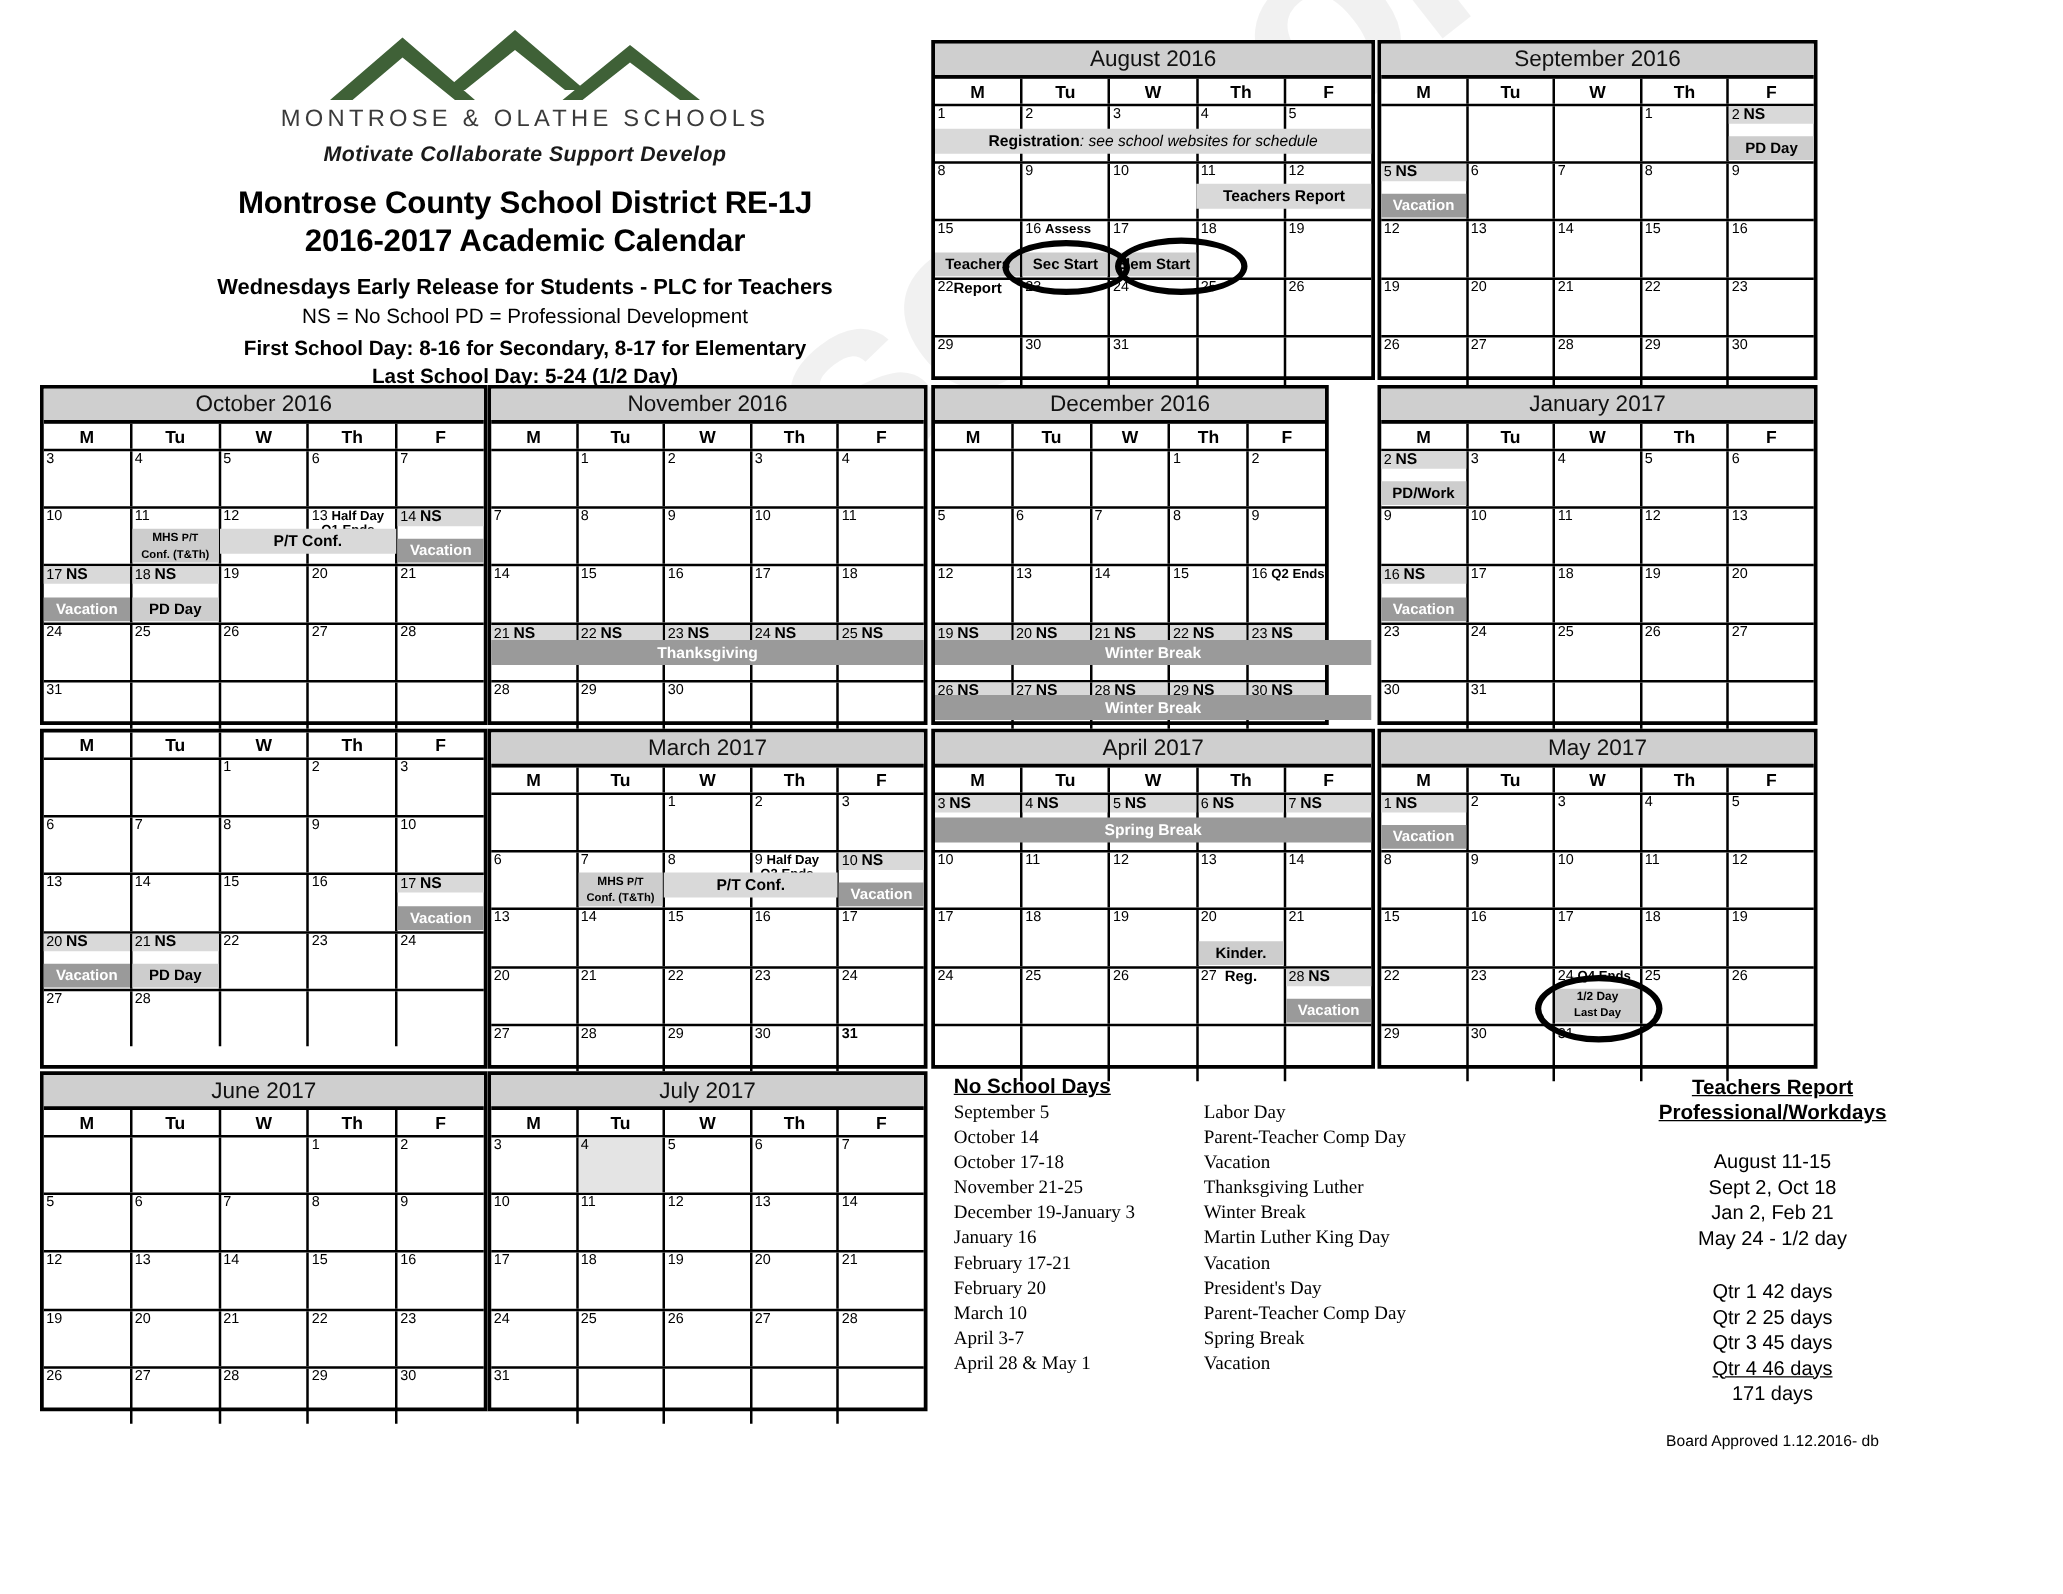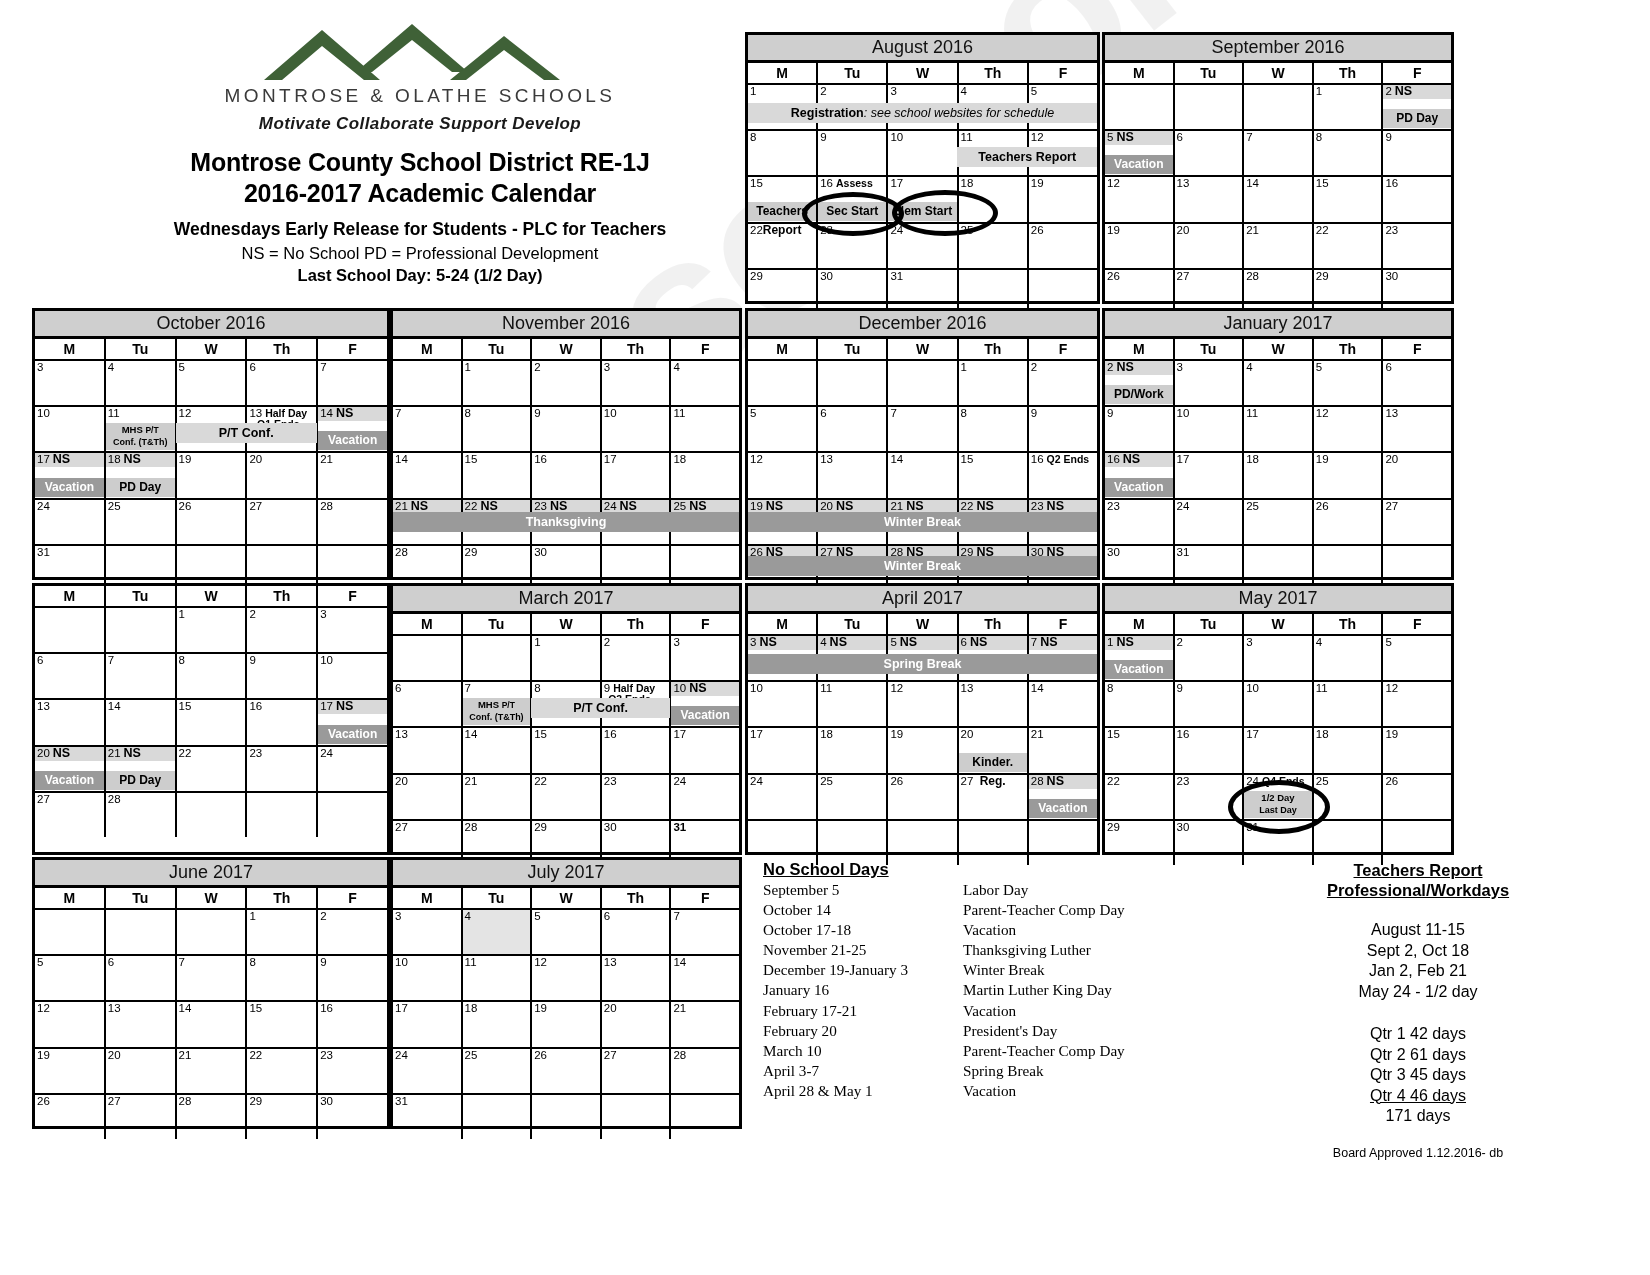--- a/index.html
+++ b/index.html
@@ -130,20 +130,21 @@
       <path d="M190 58 L244 14 L300 58 L284 58 L244 28 L206 58 Z" fill="#3f6137"></path>
     </svg>
     <div class="logo-word">MONTROSE &amp; OLATHE SCHOOLS</div>
     <div class="logo-tag">Motivate  Collaborate  Support  Develop</div>
     <div class="h-title">
       <div>Montrose County School District RE-1J</div>
       <div>2016-2017 Academic Calendar</div>
     </div>
     <div class="h-sub1">Wednesdays Early Release for Students - PLC for Teachers</div>
     <div class="h-sub2">NS = No School  PD = Professional Development</div>
+    <div class="h-sub3">First School Day: 8-16 for Secondary, 8-17 for Elementary</div>
     <div class="h-sub4">Last School Day: 5-24 (1/2 Day)</div>
   </div>
 
   <div id="months-root">
       <div class="month" style="left: 745px; top: 32px; width: 355px; height: 272px;">
         <div class="m-title">August 2016</div>
         <div class="dow">
           <div>M</div>
           <div>Tu</div>
           <div>W</div>
@@ -516,21 +517,21 @@
             <div class="dnum">29</div>
           </div>
           <div class="cell" style="height: 44.2px;">
             <div class="dnum">30</div>
           </div>
           <div class="cell" style="height: 44.2px;"></div>
           <div class="cell" style="height: 44.2px;"></div>
         </div>
         <div class="span dk" style="left: 0px; width: 346px; top: 200.8px; height: 20px; line-height: 20px; font-size: 12.5px;"><b>Thanksgiving</b></div>
       </div>
-      <div class="month" style="left: 745px; top: 308px; width: 355px; height: 272px;">
+      <div class="month" style="left: 745px; top: 308px; width: 318px; height: 272px;">
         <div class="m-title">December 2016</div>
         <div class="dow">
           <div>M</div>
           <div>Tu</div>
           <div>W</div>
           <div>Th</div>
           <div>F</div>
         </div>
         <div class="wk" style="height: 44.2px;">
           <div class="cell" style="height: 44.2px;"></div>
@@ -1330,21 +1331,21 @@
     <div class="t1">Teachers Report</div>
     <div class="t1">Professional/Workdays</div>
     <div class="dates" id="tr-dates">
         <div>August 11-15</div>
         <div>Sept 2, Oct 18</div>
         <div>Jan 2, Feb 21</div>
         <div>May 24 - 1/2 day</div>
       </div>
     <div class="qtrs" id="tr-qtrs">
         <div>Qtr 1  42 days</div>
-        <div>Qtr 2  61 days</div>
+        <div>Qtr 2  25 days</div>
         <div>Qtr 3  45 days</div>
         <div class="u">Qtr 4  46 days</div>
         <div>171 days</div>
       </div>
     <div class="approved">Board Approved 1.12.2016- db</div>
   </div>
 
 <div class="ellipse" style="left: 802px; top: 192px; width: 92px; height: 34px;"></div>
     <div class="ellipse" style="left: 892px; top: 190px; width: 96px; height: 36px;"></div>
     <div class="ellipse" style="left: 1228px; top: 780px; width: 92px; height: 44px;"></div>

